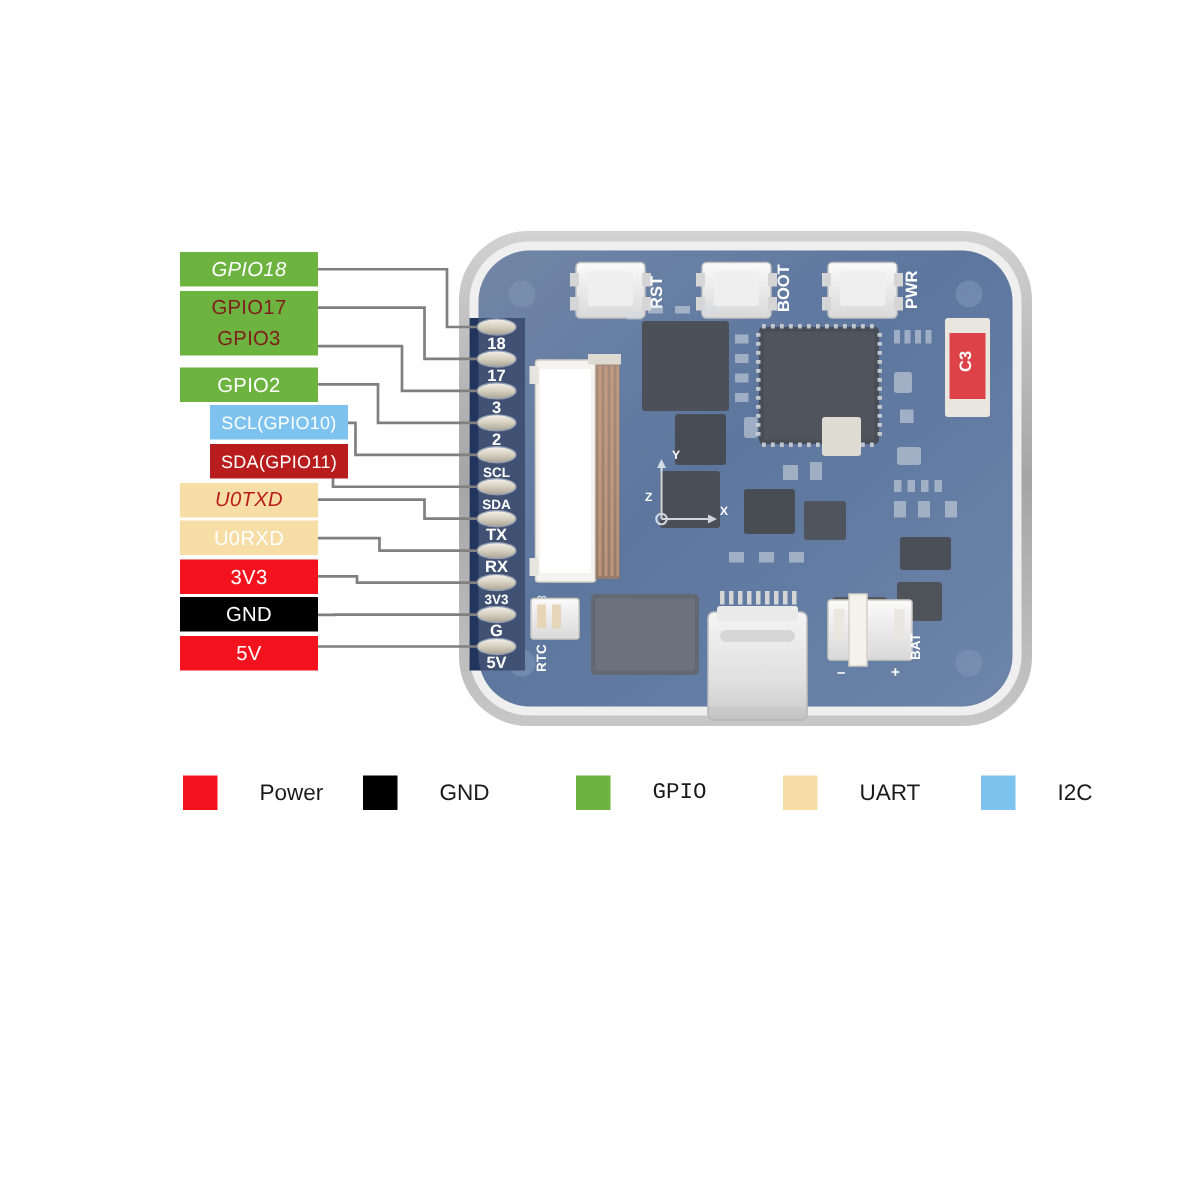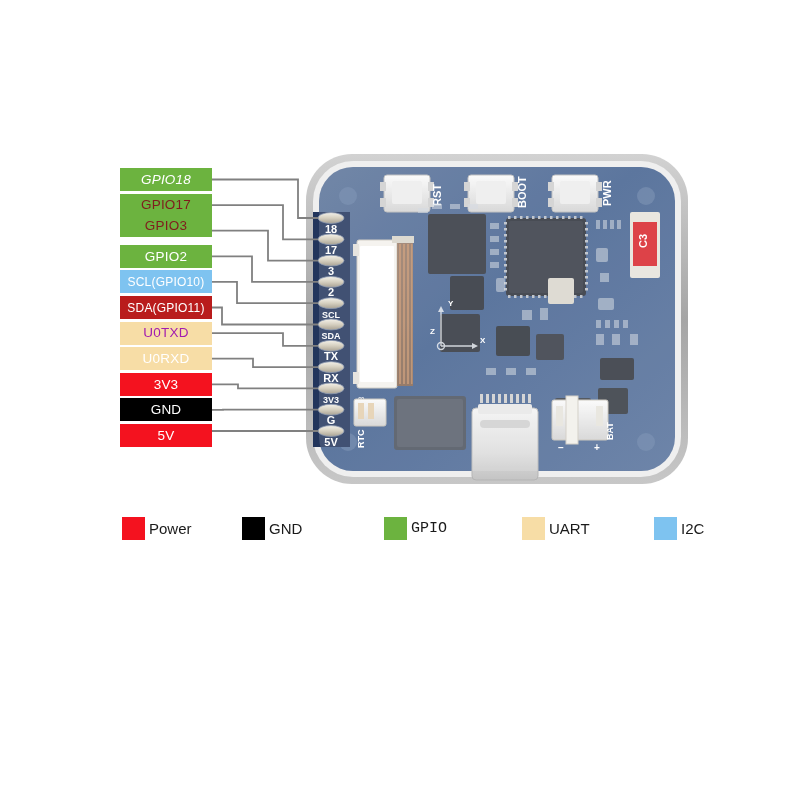--- a/index.html
+++ b/index.html
@@ -16,27 +16,27 @@
   
   .label-col{position:absolute;left:120px;top:168px;width:92px;}
   .pin-label{
     position:absolute;left:0;width:92px;height:23px;
     box-sizing:border-box;
     display:flex;align-items:center;justify-content:center;
     font-size:13.5px;letter-spacing:.2px;
     color:#ffffff;white-space:nowrap;
     line-height:1;
   }
-  .pin-label.small{font-size:12px;}
+  .pin-label.small{font-size:12px;margin-left:20px;}
 
   
   .legend{position:absolute;left:122px;top:512px;width:600px;height:32px;}
   .legend-item{position:absolute;top:0;display:flex;align-items:center;height:32px;}
   .legend-swatch{width:23px;height:23px;display:block;}
-  .legend-text{margin-left:4px;font-size:15px;color:#1a1a1a;line-height:1;}
+  .legend-text{margin-left:28px;font-size:15px;color:#1a1a1a;line-height:1;}
 
   
   .board-wrap{position:absolute;left:300px;top:148px;width:400px;height:345px;}
   svg{display:block;}
   .pcb-txt{font-family:"Liberation Sans",sans-serif;fill:#ffffff;font-weight:bold;}
 </style>
 </head>
 <body>
 
 <div id="stage">
@@ -337,21 +337,21 @@
       <path d="M 212 435.5 H 208 V 431 H 318" fill="none" stroke="#808080" stroke-width="1.8"></path>
     </svg>
 
   <div class="label-col">
       <div class="pin-label" style="top: 0px; background: rgb(108, 179, 63); color: rgb(255, 255, 255); font-style: italic;">GPIO18</div>
       <div class="pin-label" style="top: 25.6px; background: rgb(108, 179, 63); color: #7f1d1d;">GPIO17</div>
       <div class="pin-label" style="top: 46px; background: rgb(108, 179, 63); color: #7f1d1d;">GPIO3</div>
       <div class="pin-label" style="top: 76.8px; background: rgb(108, 179, 63); color: rgb(255, 255, 255);">GPIO2</div>
       <div class="pin-label small" style="top: 102.4px; background: rgb(126, 195, 240); color: rgb(255, 255, 255);">SCL(GPIO10)</div>
       <div class="pin-label small" style="top: 128px; background: #b91c1c; color: rgb(255, 255, 255);">SDA(GPIO11)</div>
-      <div class="pin-label" style="top: 153.6px; background: rgb(247, 221, 166); color: #a21caf;">U0TXD</div>
+      <div class="pin-label" style="top: 153.6px; background: rgb(247, 221, 166); color: #b91c1c; font-style: italic;">U0TXD</div>
       <div class="pin-label" style="top: 179.2px; background: rgb(247, 221, 166); color: rgb(255, 255, 255);">U0RXD</div>
       <div class="pin-label" style="top: 204.8px; background: rgb(244, 18, 31); color: rgb(255, 255, 255);">3V3</div>
       <div class="pin-label" style="top: 230.4px; background: rgb(0, 0, 0); color: rgb(255, 255, 255);">GND</div>
       <div class="pin-label" style="top: 256px; background: rgb(244, 18, 31); color: rgb(255, 255, 255);">5V</div>
     </div>
 
   <div class="legend">
       <div class="legend-item" style="left: 0px;">
         <span class="legend-swatch" style="background: rgb(244, 18, 31);"></span>
         <span class="legend-text">Power</span>

